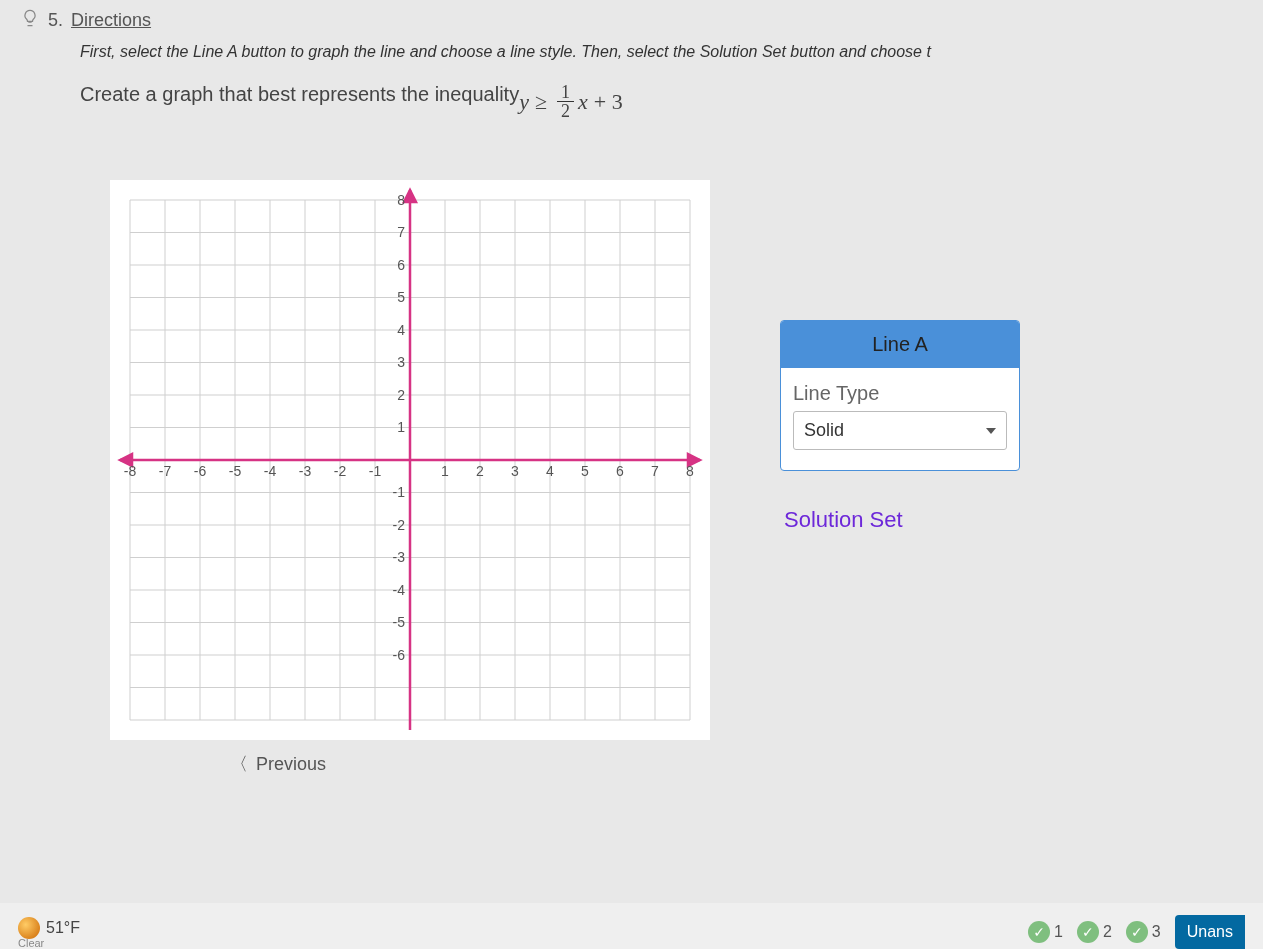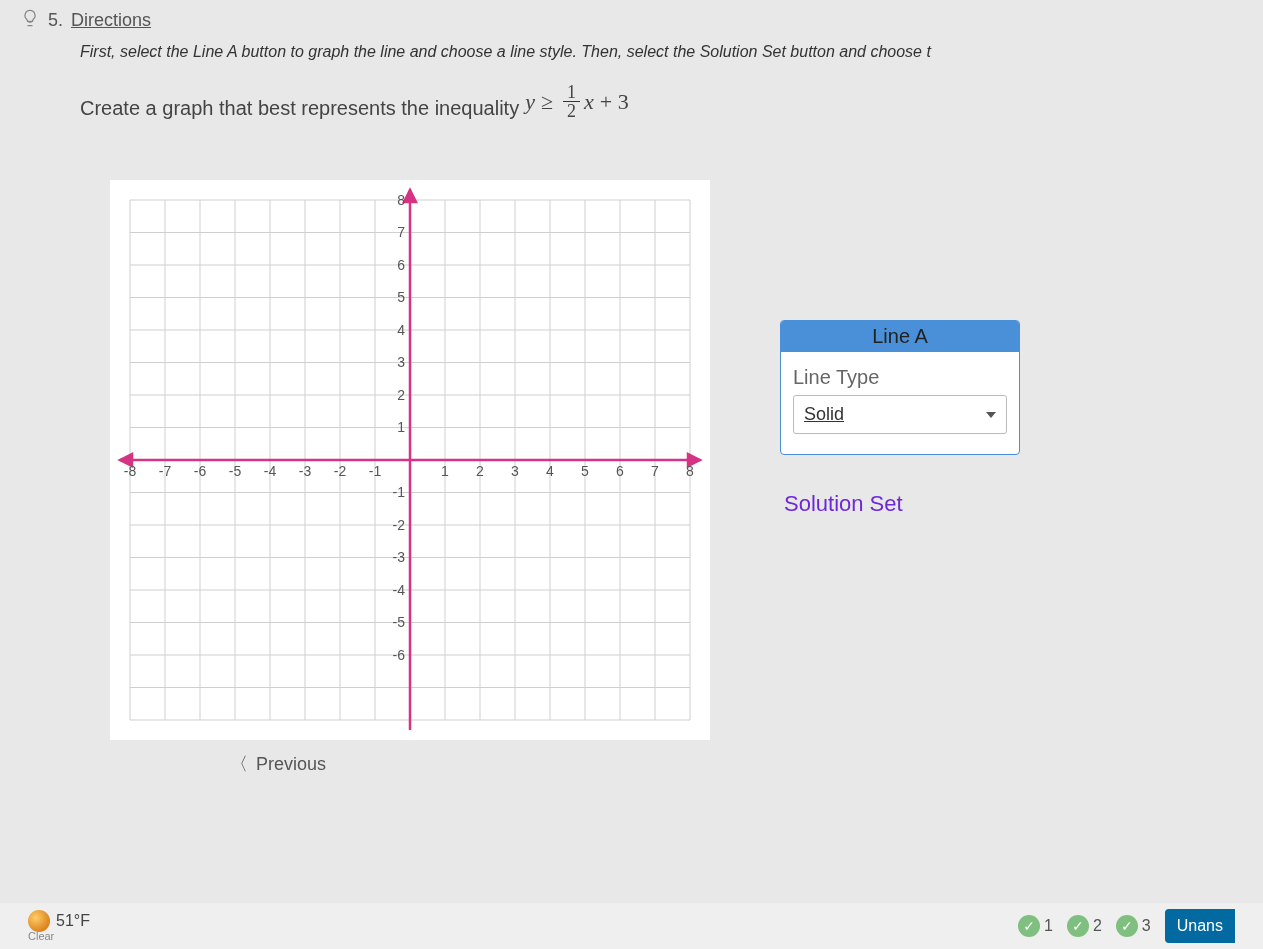--- a/index.html
+++ b/index.html
@@ -30,23 +30,23 @@
     font-size: 16px;
     color: #333;
     margin-left: 60px;
     margin-bottom: 22px;
   }
   .prompt {
     font-size: 20px;
     color: #444;
     margin-left: 60px;
     display: flex;
-    align-items: flex-end;
+    align-items: flex-start;
     flex-wrap: wrap;
-    gap: 6px;
+    gap: 0;
   }
   .math { display: inline-flex; align-items: center; font-family: "Times New Roman", serif; font-size: 22px; }
   .frac { display: inline-flex; flex-direction: column; align-items: center; font-size: 18px; line-height: 1; margin: 0 4px; }
   .frac .num { border-bottom: 1.5px solid #333; padding: 0 4px; }
   .frac .den { padding: 0 4px; }
 
   .content {
     display: flex;
     align-items: flex-start;
     gap: 70px;
@@ -65,21 +65,21 @@
     border: 1.5px solid #4a90d9;
     border-radius: 4px;
     background: #fff;
     overflow: hidden;
     margin-bottom: 28px;
   }
   .panel-header {
     background: #4a90d9;
     color: #222;
     font-size: 20px;
-    padding: 4px 10px;
+    padding: 12px 10px;
     text-align: center;
     font-weight: 500;
   }
   .panel-body {
     padding: 14px 12px 20px 12px;
   }
   .field-label {
     font-size: 20px;
     color: #666;
     margin-bottom: 6px;
@@ -87,21 +87,20 @@
   .select {
     border: 1px solid #bbb;
     border-radius: 3px;
     padding: 8px 10px;
     font-size: 18px;
     display: flex;
     justify-content: space-between;
     align-items: center;
     cursor: pointer;
     background: #fff;
-    text-decoration: underline;
   }
   .caret {
     width: 0; height: 0;
     border-left: 5px solid transparent;
     border-right: 5px solid transparent;
     border-top: 6px solid #555;
   }
   .solution-set-btn {
     font-size: 22px;
     color: #6d28d9;
@@ -120,22 +119,22 @@
     gap: 8px;
   }
 
   .footer {
     position: absolute;
     bottom: 0;
     left: 0;
     right: 0;
     height: 46px;
     display: flex;
-    align-items: center;
-    padding: 0 28px;
+    align-items: flex-end;
+    padding: 0 18px;
     background: rgba(255,255,255,0.3);
   }
   .weather {
     display: flex;
     align-items: center;
     gap: 6px;
     font-size: 16px;
     color: #444;
   }
   .weather-icon { width: 22px; height: 22px; border-radius: 50%; background: radial-gradient(circle at 35% 35%, #ffcc66, #cc6600); }

